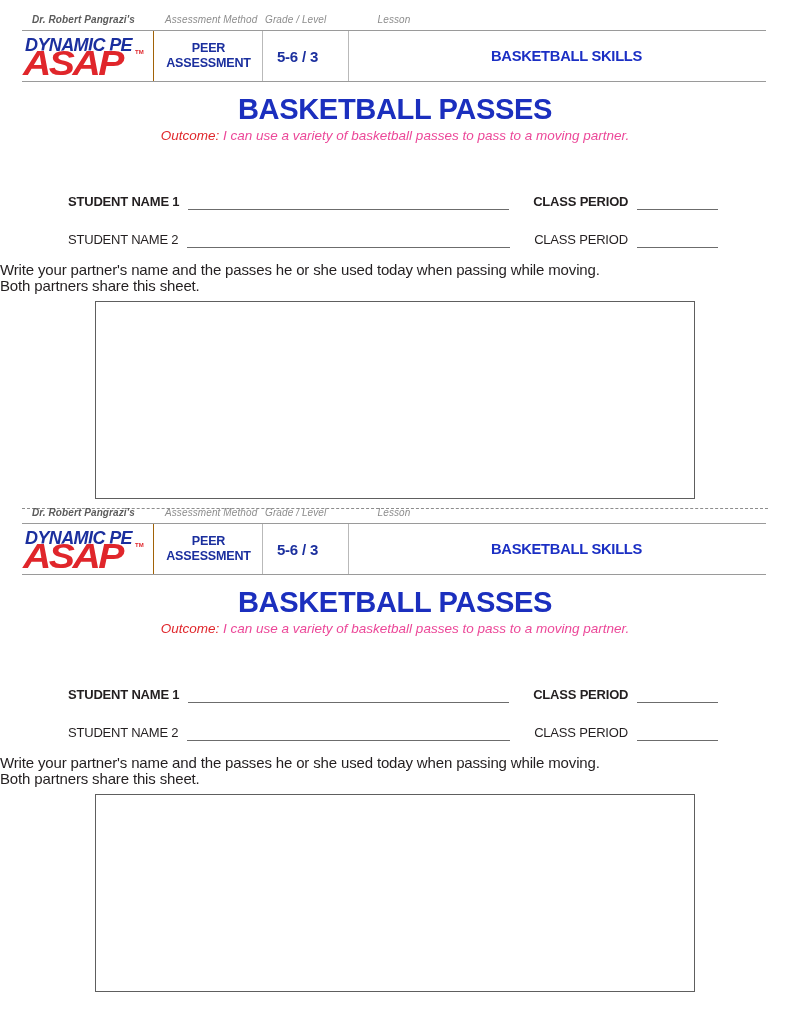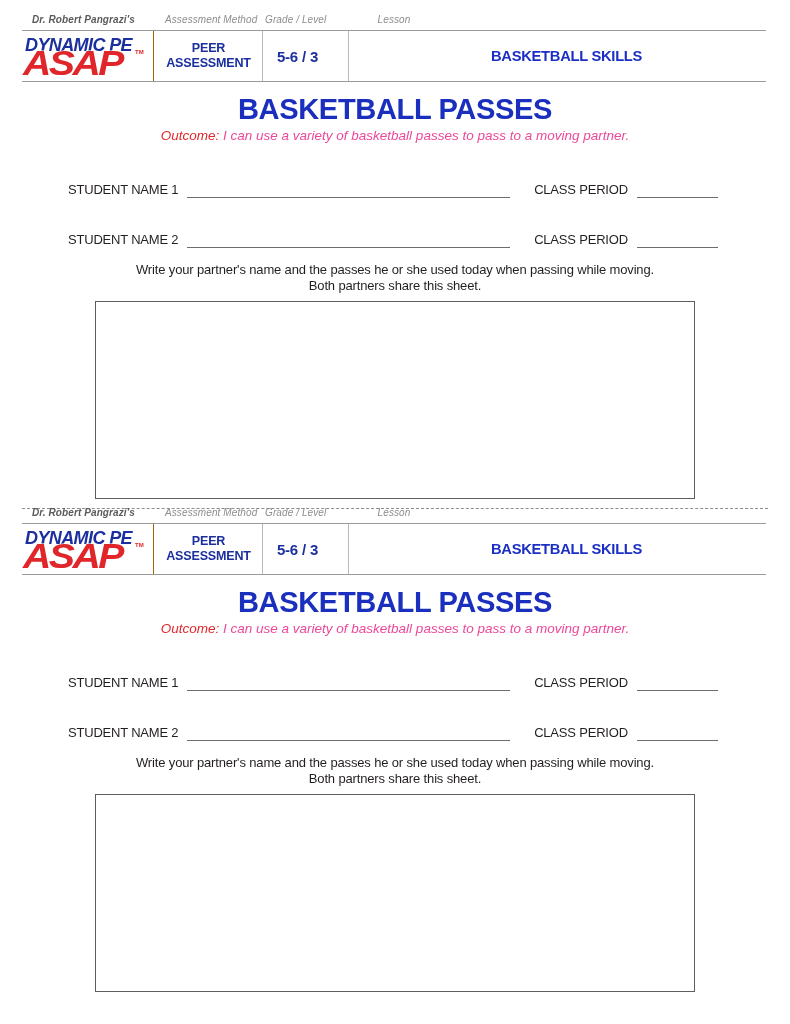--- a/index.html
+++ b/index.html
@@ -191,43 +191,43 @@
     left: 68px;
     width: 650px;
     height: 20px;
     display: flex;
     align-items: flex-end;
     font-size: 13px;
     color: #231f20;
     letter-spacing: -0.2px;
     white-space: nowrap;
   }
-  .row1 { top: 178px; }
+  .row1 { top: 190px; font-weight: bold; }
   .row2 { top: 228px; }
 
   .fld-label {
     padding-bottom: 1px;
   }
   .rule {
     border-bottom: 1.1px solid #6c6c6c;
     height: 14px;
     margin: 0 0 0 9px;
   }
   .rule-name   { width: 330px; }
   .rule-period { width: 83px; }
   .gap-label   { margin-left: 24px; padding-bottom: 1px; }
 
   
   .instr {
     position: absolute;
     left: 0;
     top: 262px;
     width: 790px;
-    text-align: center;
-    font-size: 13px;
+    text-align: left;
+    font-size: 15px;
     line-height: 16px;
     color: #231f20;
     letter-spacing: -0.15px;
   }
   .answer-box {
     position: absolute;
     left: 95px;
     top: 301px;
     width: 600px;
     height: 198px;

